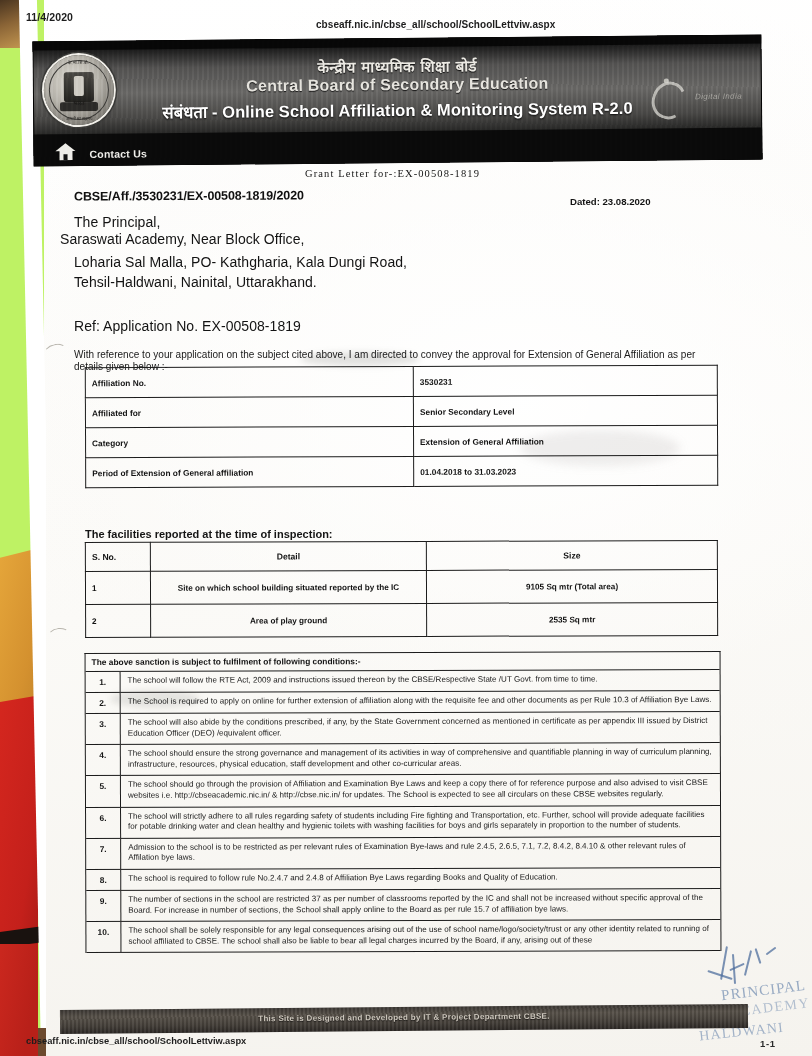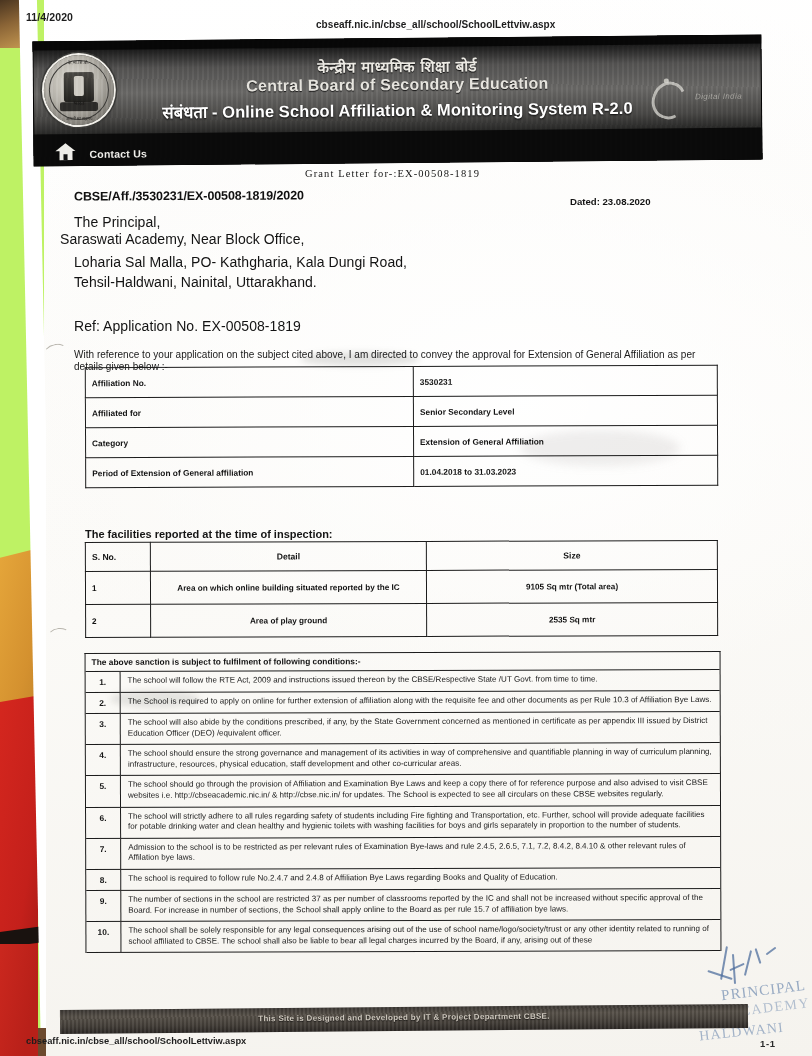--- a/index.html
+++ b/index.html
@@ -256,21 +256,21 @@
     <thead>
       <tr>
         <th class="c-no">S. No.</th>
         <th class="c-det">Detail</th>
         <th class="c-size">Size</th>
       </tr>
     </thead>
     <tbody>
       <tr>
         <td class="c-no">1</td>
-        <td class="c-det">Area on which online building situated reported by the IC</td>
+        <td class="c-det">Site on which school building situated reported by the IC</td>
         <td class="c-size">9105 Sq mtr (Total area)</td>
       </tr>
       <tr>
         <td class="c-no">2</td>
         <td class="c-det">Area of play ground</td>
         <td class="c-size">2535  Sq mtr</td>
       </tr>
     </tbody>
   </table>
 

